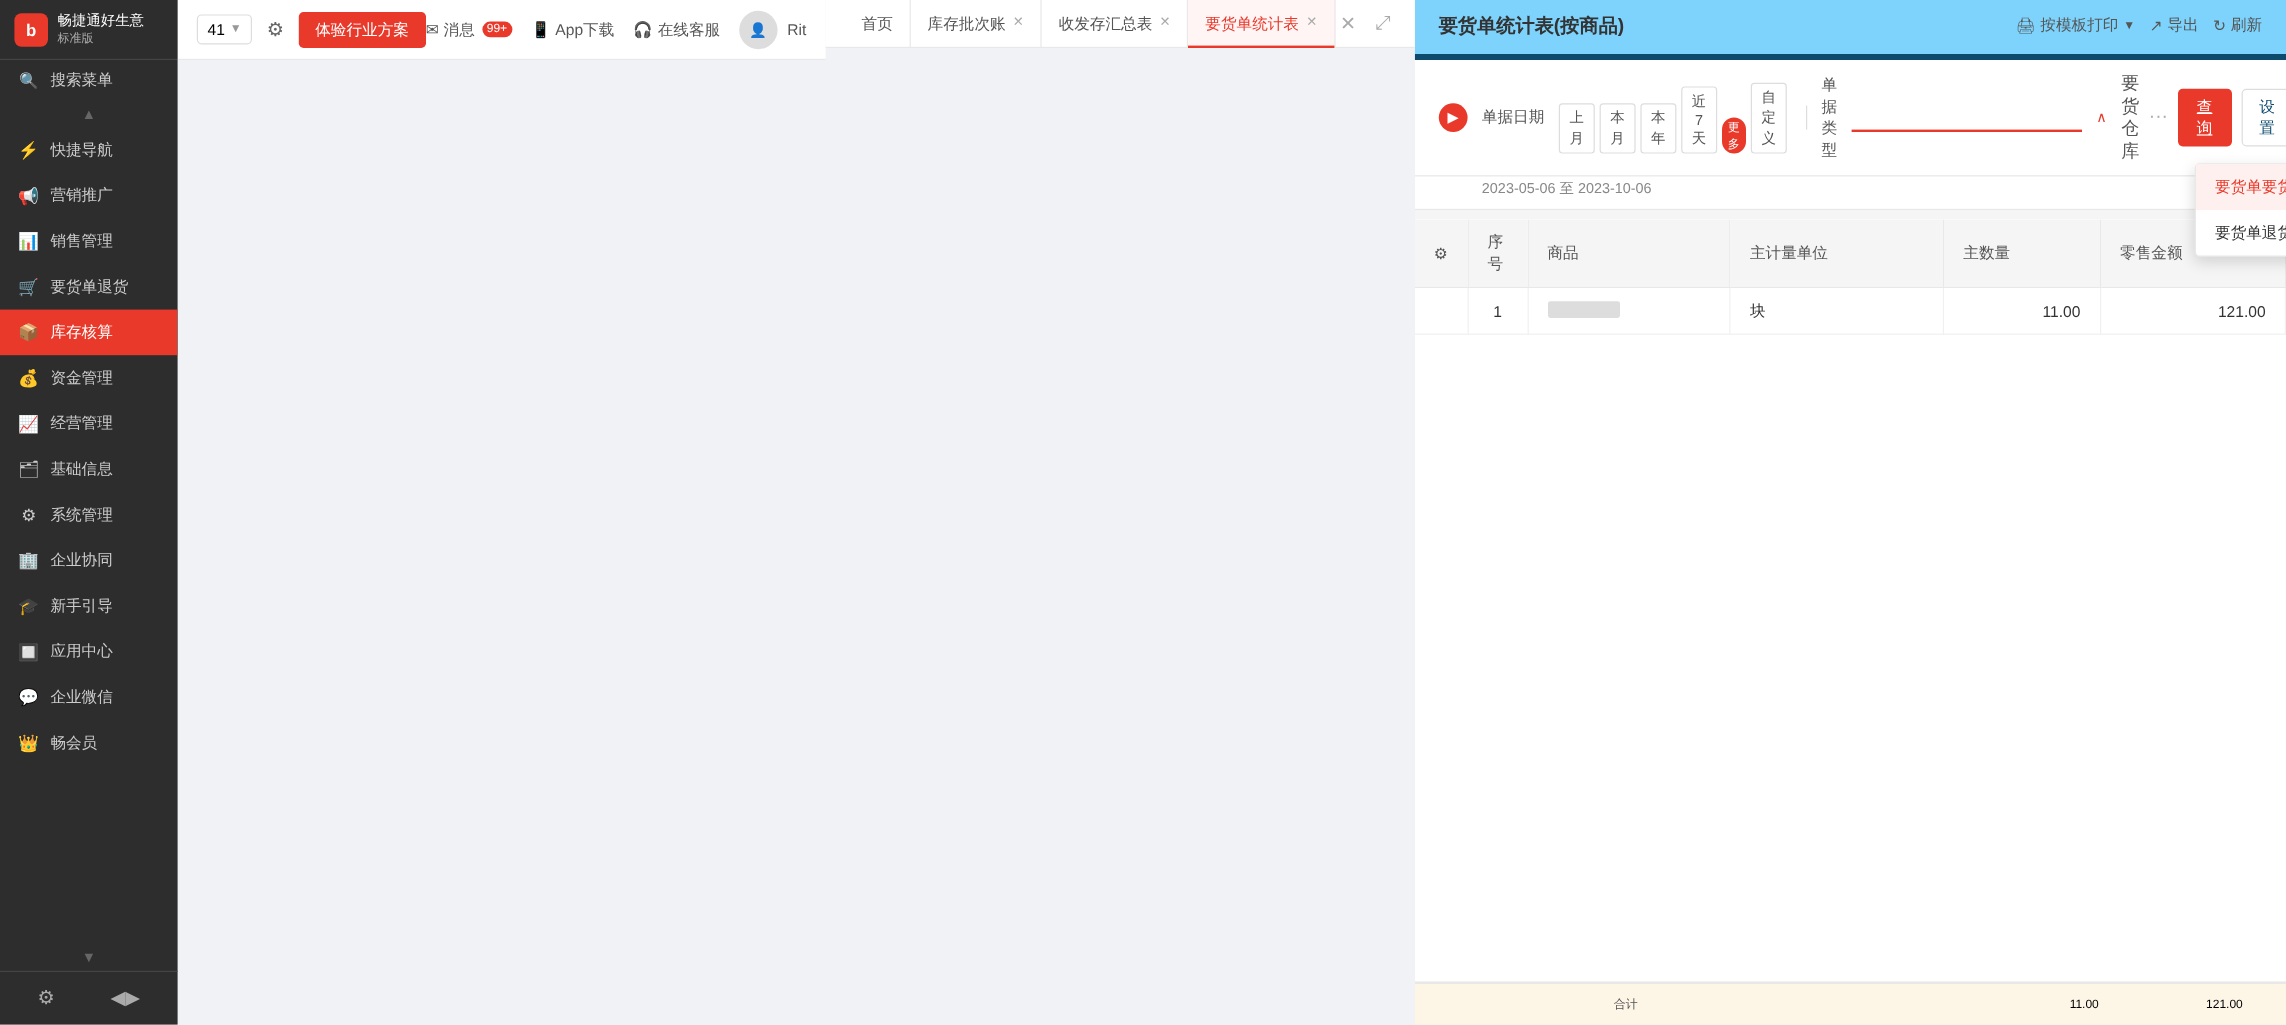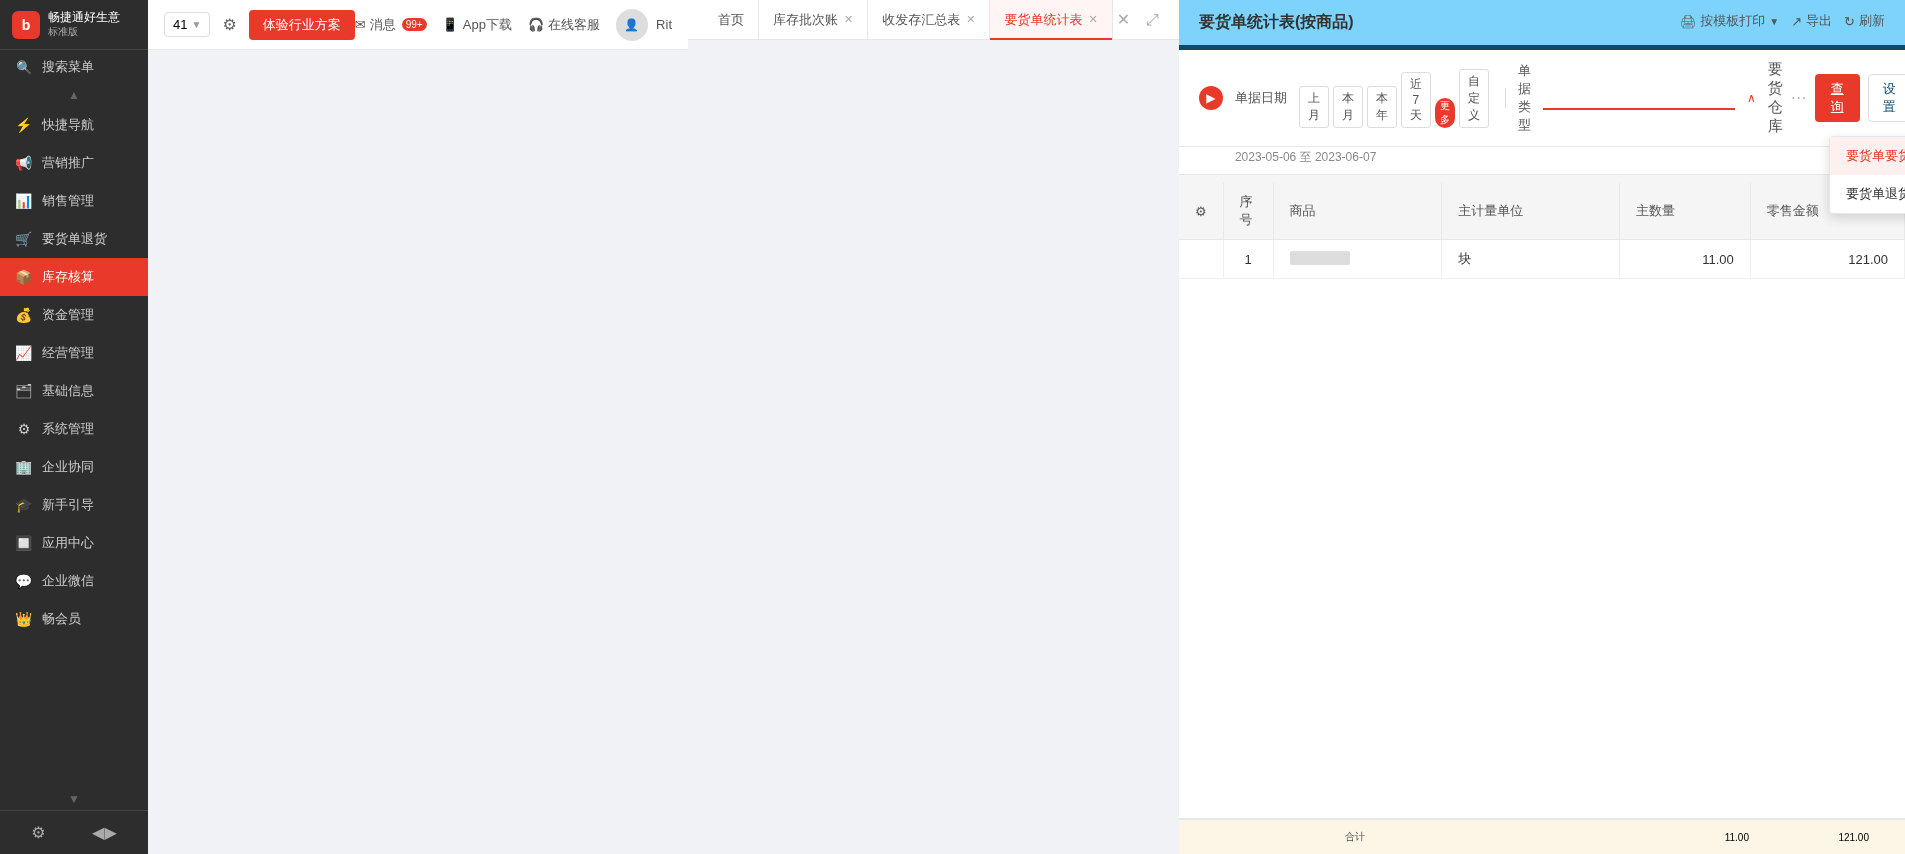--- a/index.html
+++ b/index.html
@@ -472,21 +472,21 @@
         <button class="settings-btn">设置</button>
       </div>
 
       <div class="dropdown-overlay">
         <div class="dropdown-item selected">要货单要货</div>
         <div class="dropdown-item">要货单退货</div>
       </div>
     </div>
 
     <div style="background:#fff; padding: 2px 20px 8px 56px; border-bottom: 1px solid #e8e8e8; flex-shrink:0;">
-      <span style="font-size:12px; color:#888;">2023-05-06 至 2023-06-07</span>
+      <span style="font-size:12px; color:#888;">2023-05-06 至 2023-10-06</span>
     </div>
 
     <div class="table-container">
       <table class="data-table">
         <thead>
           <tr>
             <th class="th-settings">⚙</th>
             <th class="col-number">序号</th>
             <th>商品</th>
             <th>主计量单位</th>

